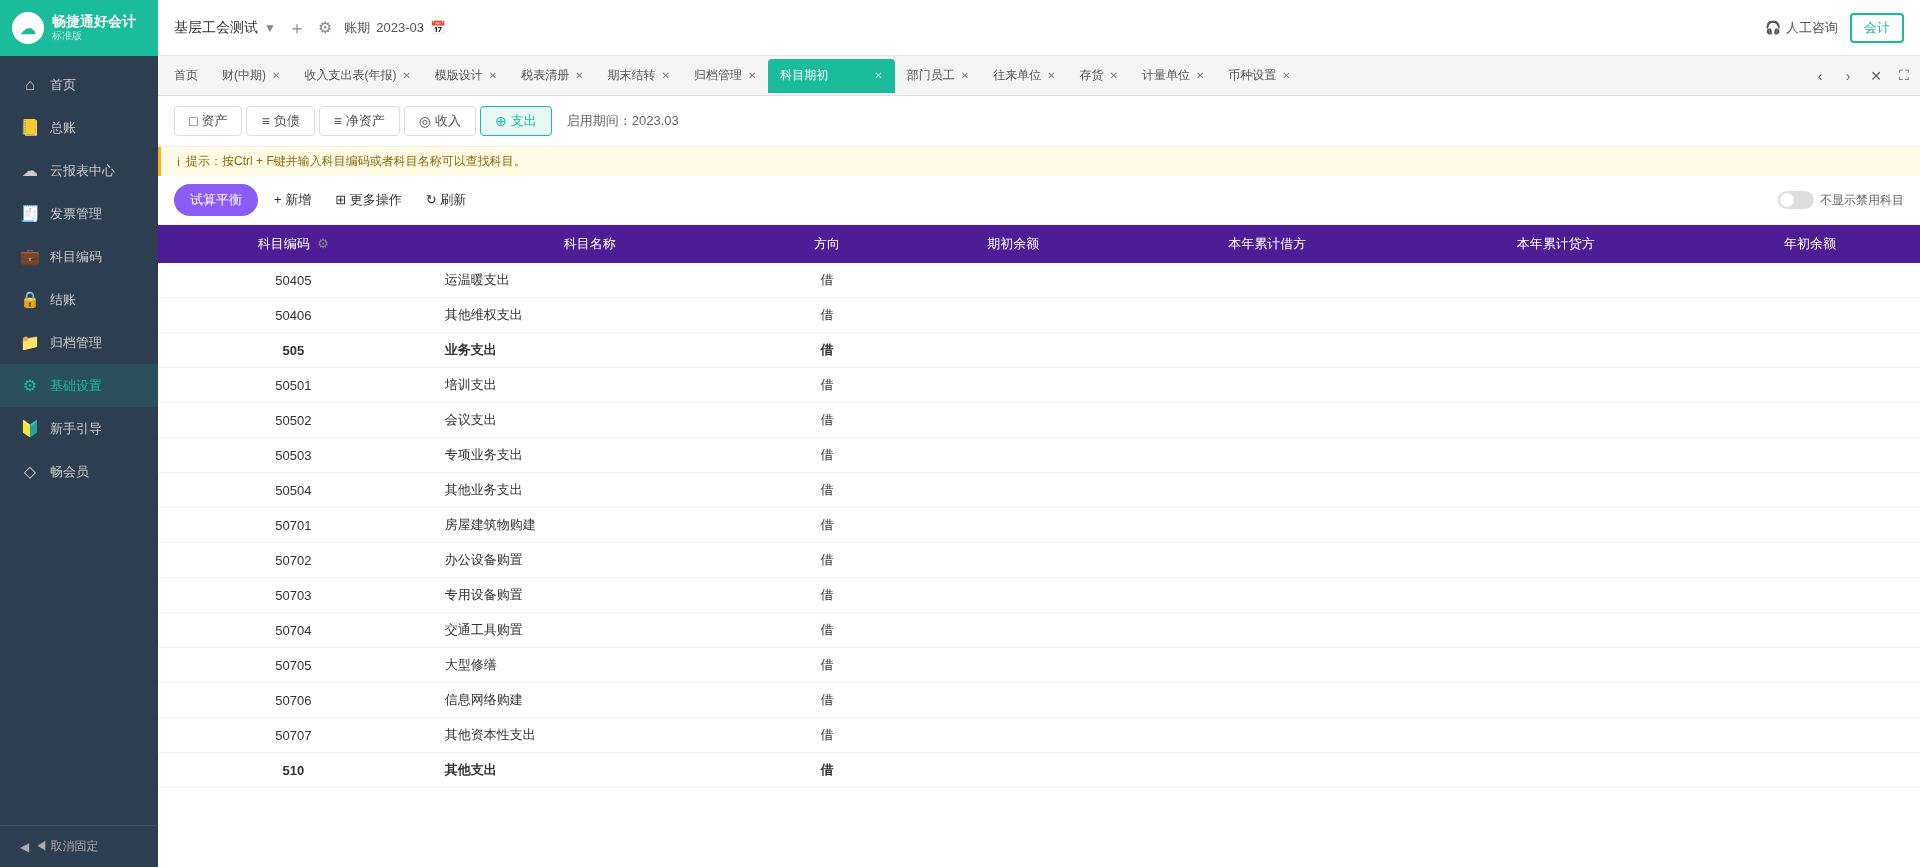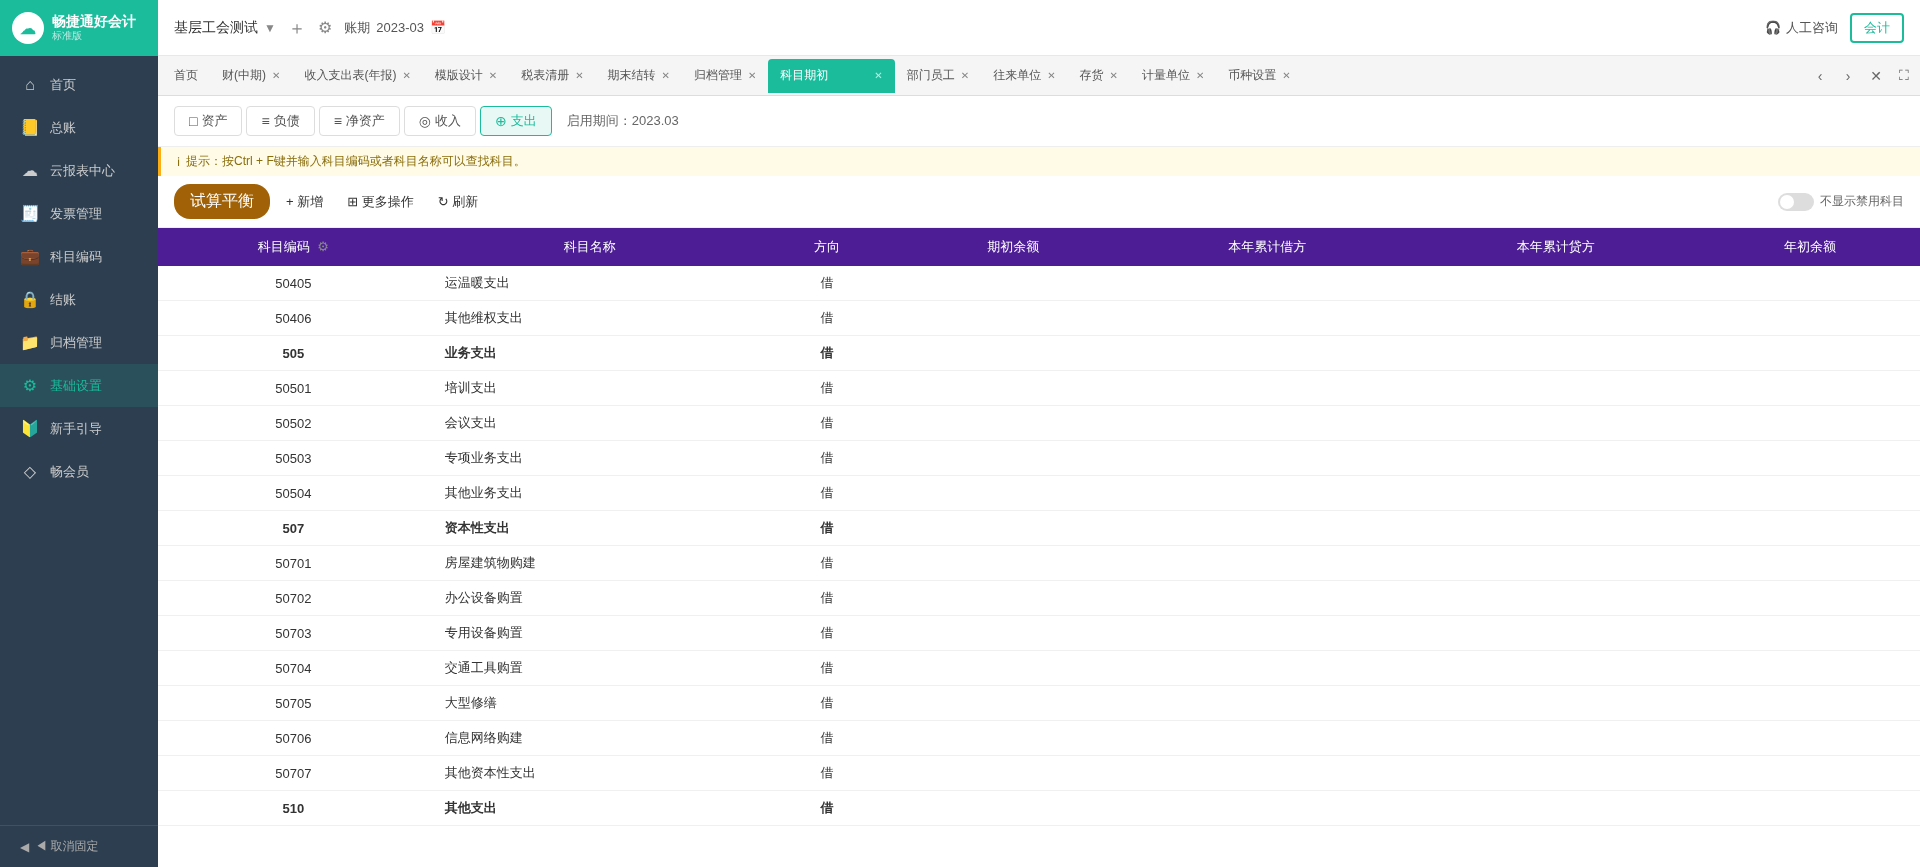--- a/index.html
+++ b/index.html
@@ -142,26 +142,26 @@
 
     
     .toolbar {
       display: flex;
       align-items: center;
       padding: 8px 16px;
       gap: 8px;
       border-bottom: 1px solid #eee;
     }
     .btn-trial {
-      background: #a16207;
+      background: #8b5cf6;
       color: white;
       border: none;
       padding: 7px 16px;
       border-radius: 16px;
-      font-size: 16px;
+      font-size: 13px;
       cursor: pointer;
     }
     .btn-add {
       display: flex; align-items: center; gap: 4px;
       color: #333; font-size: 13px; cursor: pointer;
       padding: 4px 8px;
     }
     .btn-more {
       display: flex; align-items: center; gap: 4px;
       color: #333; font-size: 13px; cursor: pointer;
@@ -480,29 +480,20 @@
   </tr>
             <tr>
     <td>50504</td>
     <td>其他业务支出</td>
     <td>借</td>
     <td></td>
     <td></td>
     <td></td>
     <td></td>
   </tr>
-            <tr class="row-bold">
-    <td>507</td>
-    <td>资本性支出</td>
-    <td>借</td>
-    <td></td>
-    <td></td>
-    <td></td>
-    <td></td>
-  </tr>
             <tr>
     <td>50701</td>
     <td>房屋建筑物购建</td>
     <td>借</td>
     <td></td>
     <td></td>
     <td></td>
     <td></td>
   </tr>
             <tr>

